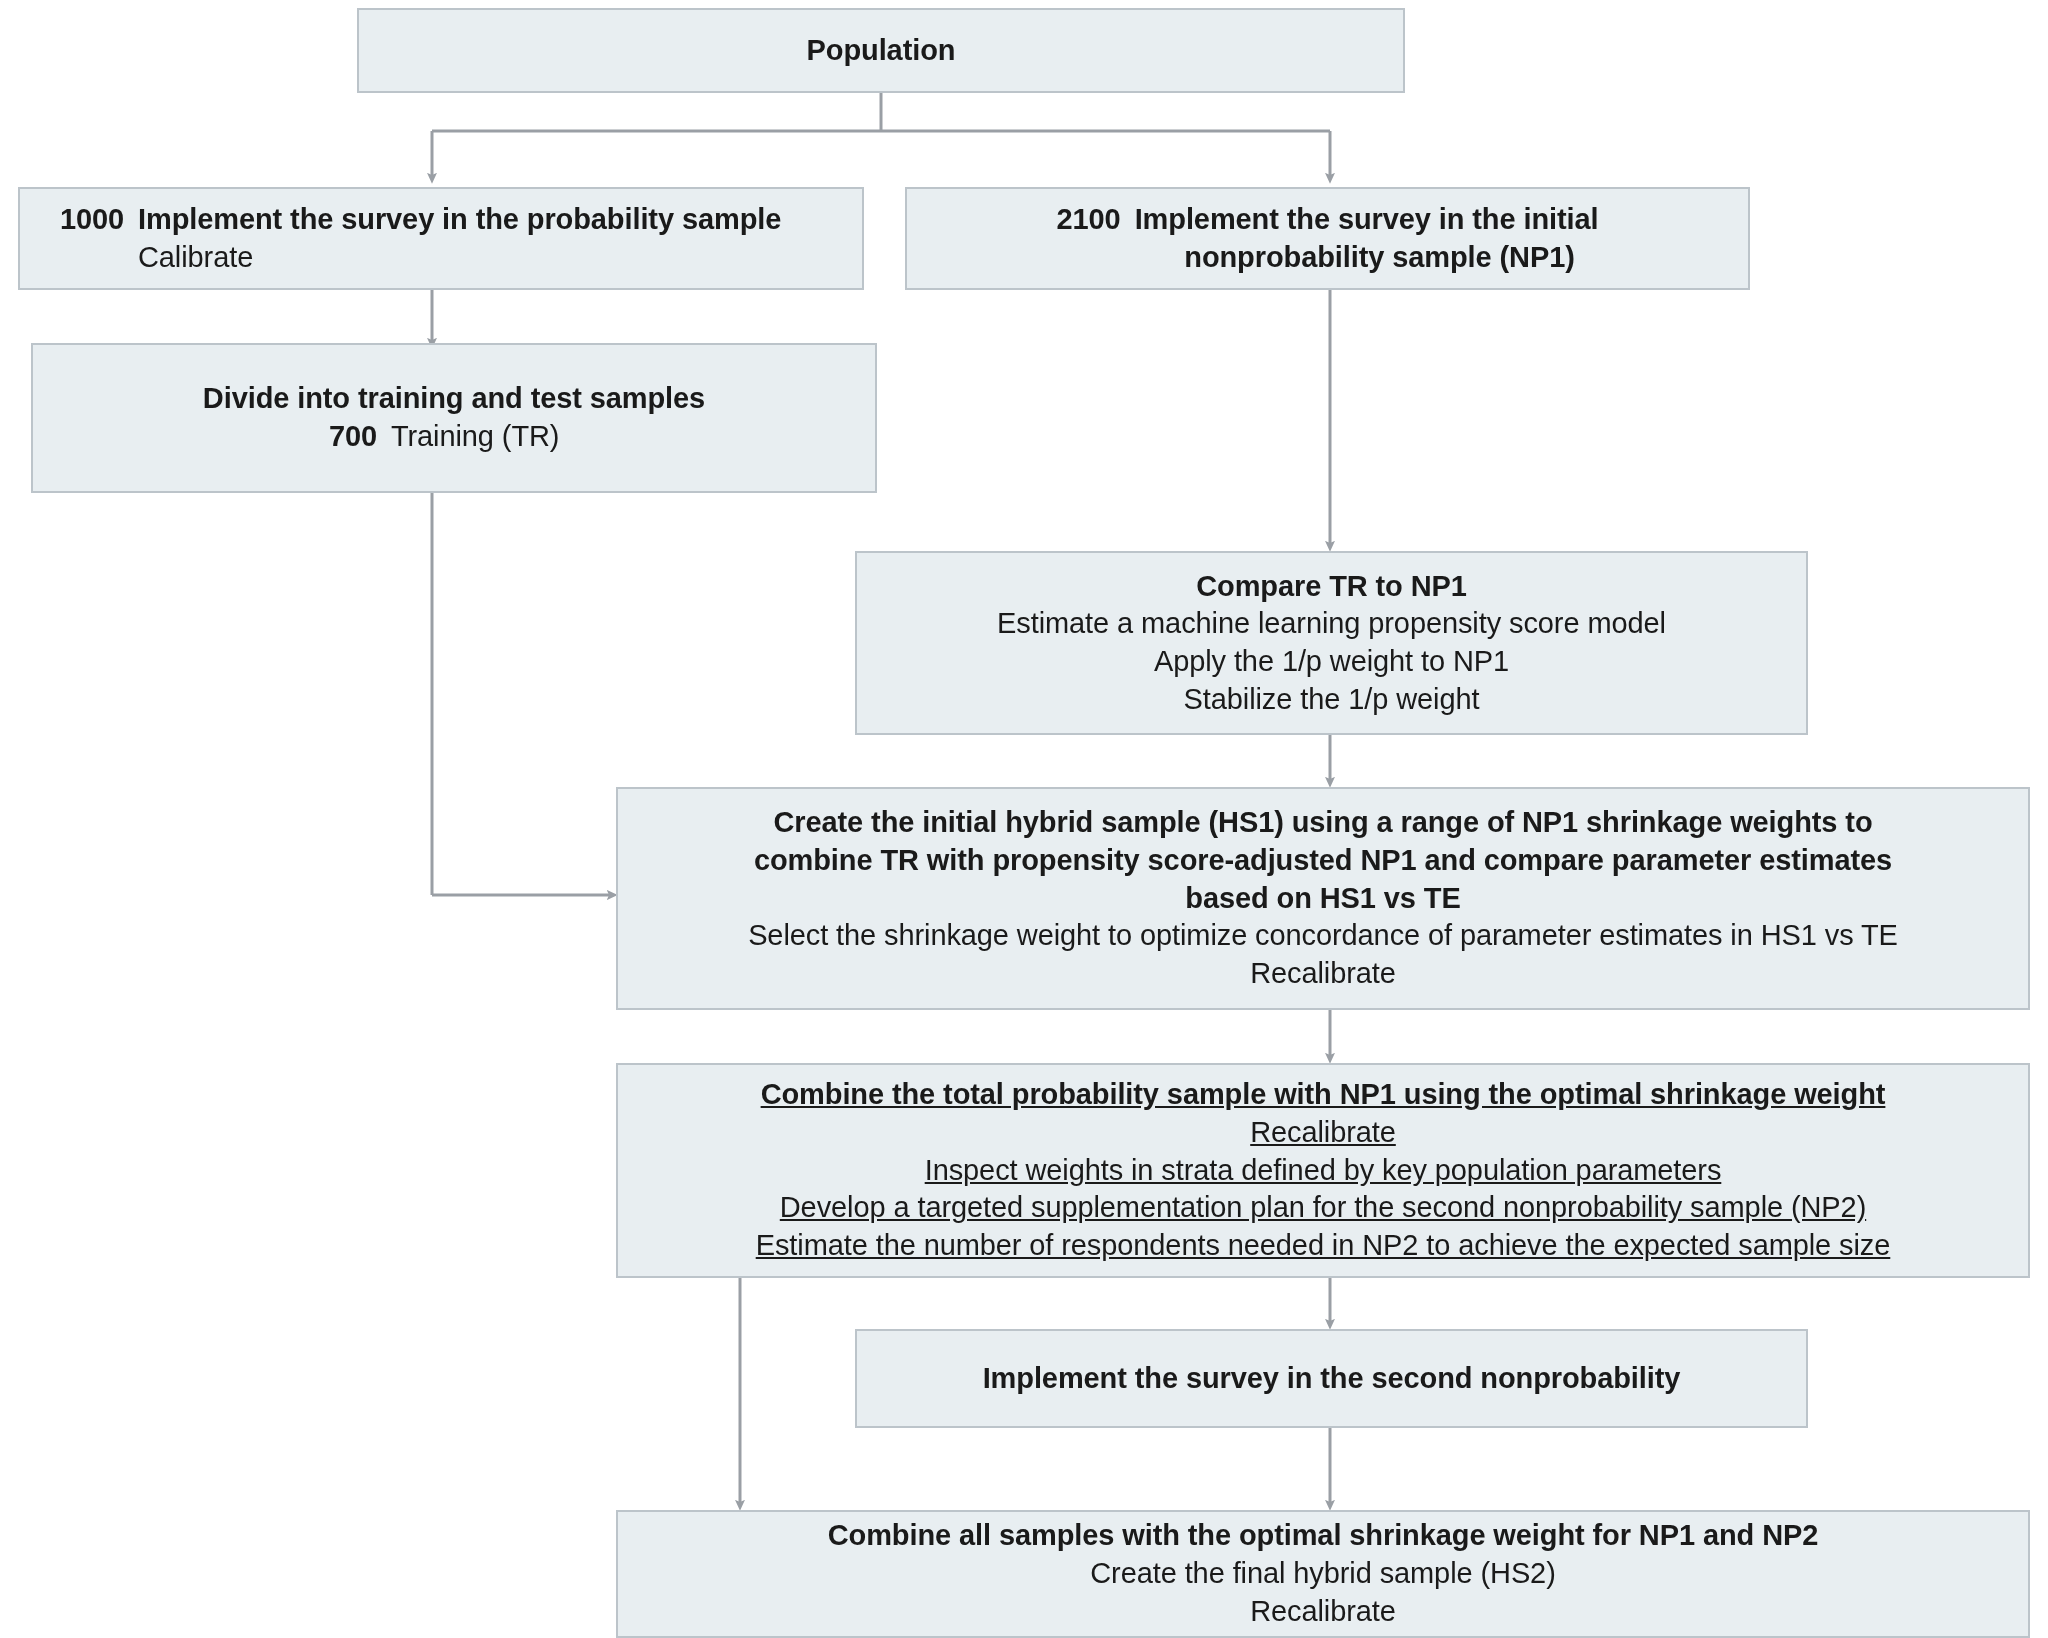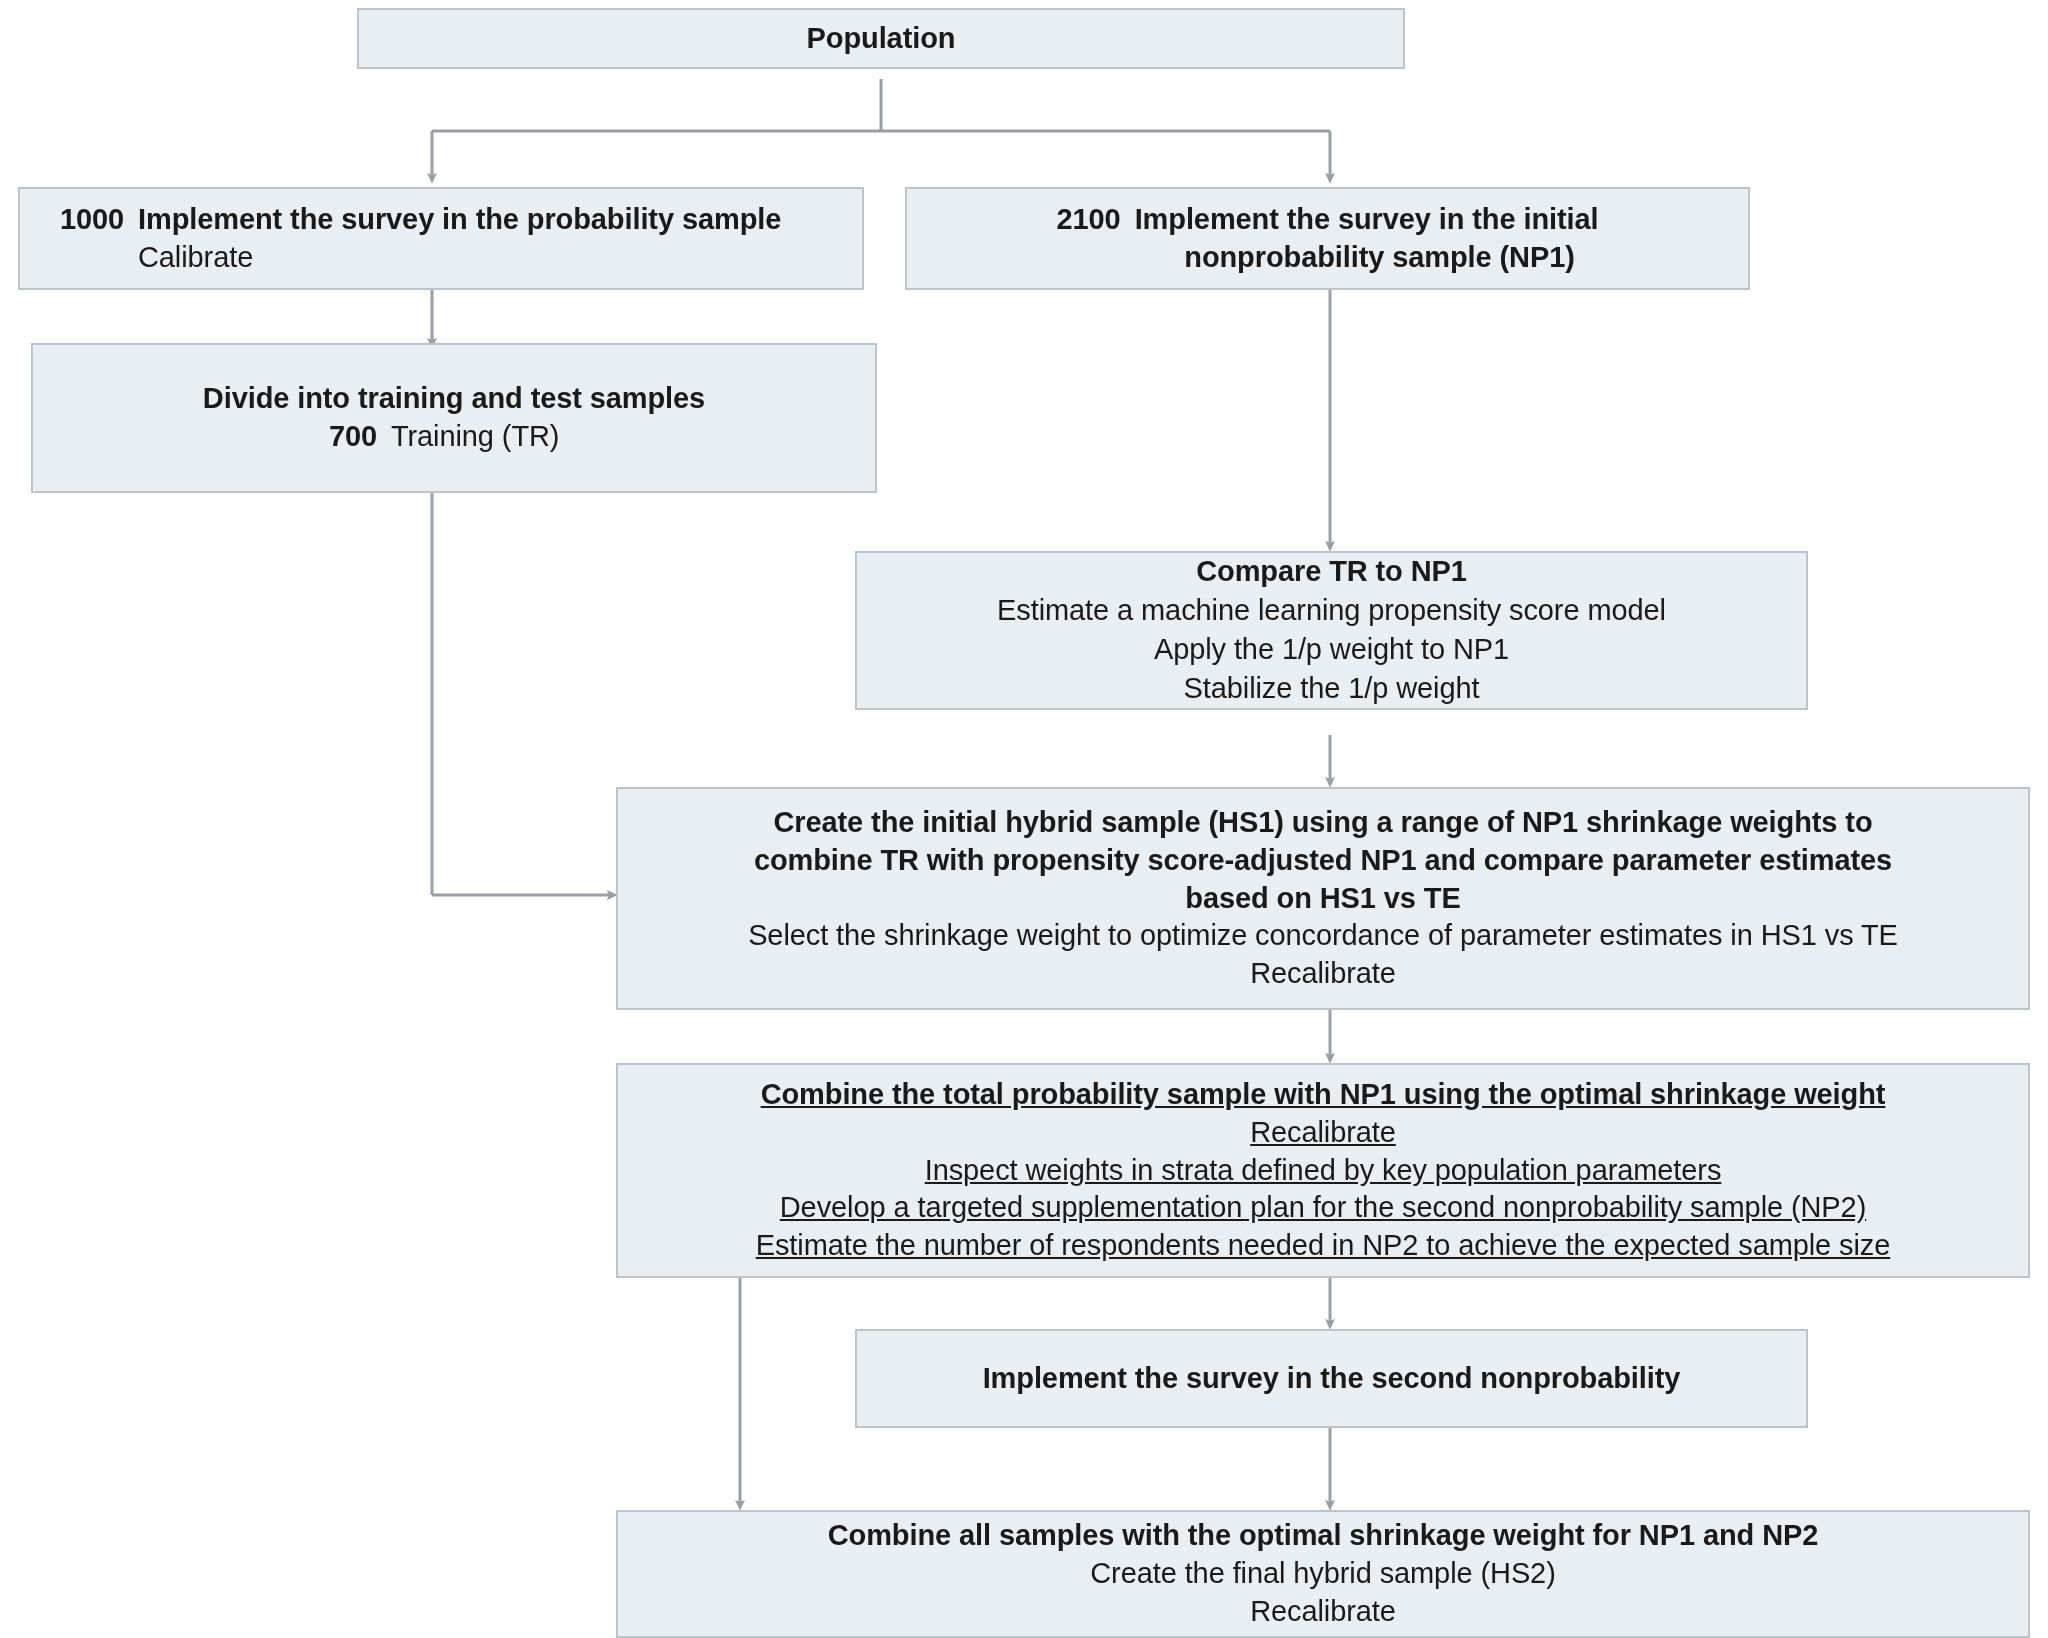--- a/index.html
+++ b/index.html
@@ -107,21 +107,21 @@
 
     <g stroke="#9a9fa5" stroke-width="3" fill="none">
       <path d="M740,1278 L740,1505" marker-end="url(#arrow)"></path>
     </g>
 
     <g stroke="#9a9fa5" stroke-width="3" fill="none">
       <path d="M1330,1428 L1330,1505" marker-end="url(#arrow)"></path>
     </g>
   </svg>
 
-  <div class="node" style="left:357px; top:8px; width:1048px; height:61px; padding:0 18px;">
+  <div class="node" style="left:357px; top:8px; width:1048px; height:85px; padding:0 18px;">
     <span class="line bold ctr">Population</span>
   </div>
 
   <div class="node" style="left:18px; top:187px; width:846px; height:103px; padding:0 20px;">
     <span class="line lft">
       <span class="num num-w">1000</span><span class="gap"></span><span class="bold">Implement the survey in the probability sample</span>
     </span>
     <span class="line reg lft" style="padding-left:98px;">
       <span>Calibrate</span>
     </span>
@@ -136,21 +136,21 @@
 
   <div class="node" style="left:11px; top:343px; width:846px; height:150px; padding:0 20px;margin-left:20px;">
     <span class="line bold ctr">Divide into training and test samples</span>
     <span class="line ctr">
       <span class="hang" style="width:282px;">
         <span class="num num-s">700</span><span class="gap"></span><span class="reg">Training (TR)</span>
       </span>
     </span>
   </div>
 
-  <div class="node" style="left:855px; top:551px; width:953px; height:159px; padding:0 20px;justify-content:space-between;">
+  <div class="node" style="left:855px; top:551px; width:953px; height:184px; padding:0 20px;">
     <span class="line bold ctr">Compare TR to NP1</span>
     <span class="line reg ctr">Estimate a machine learning propensity score model</span>
     <span class="line reg ctr">Apply the 1/p weight to NP1</span>
     <span class="line reg ctr">Stabilize the 1/p weight</span>
   </div>
 
   <div class="node" style="left:616px; top:787px; width:1414px; height:223px; padding:0 22px;">
     <span class="line bold ctr">Create the initial hybrid sample (HS1) using a range of NP1 shrinkage weights to</span>
     <span class="line bold ctr">combine TR with propensity score-adjusted NP1 and compare parameter estimates</span>
     <span class="line bold ctr">based on HS1 vs TE</span>

